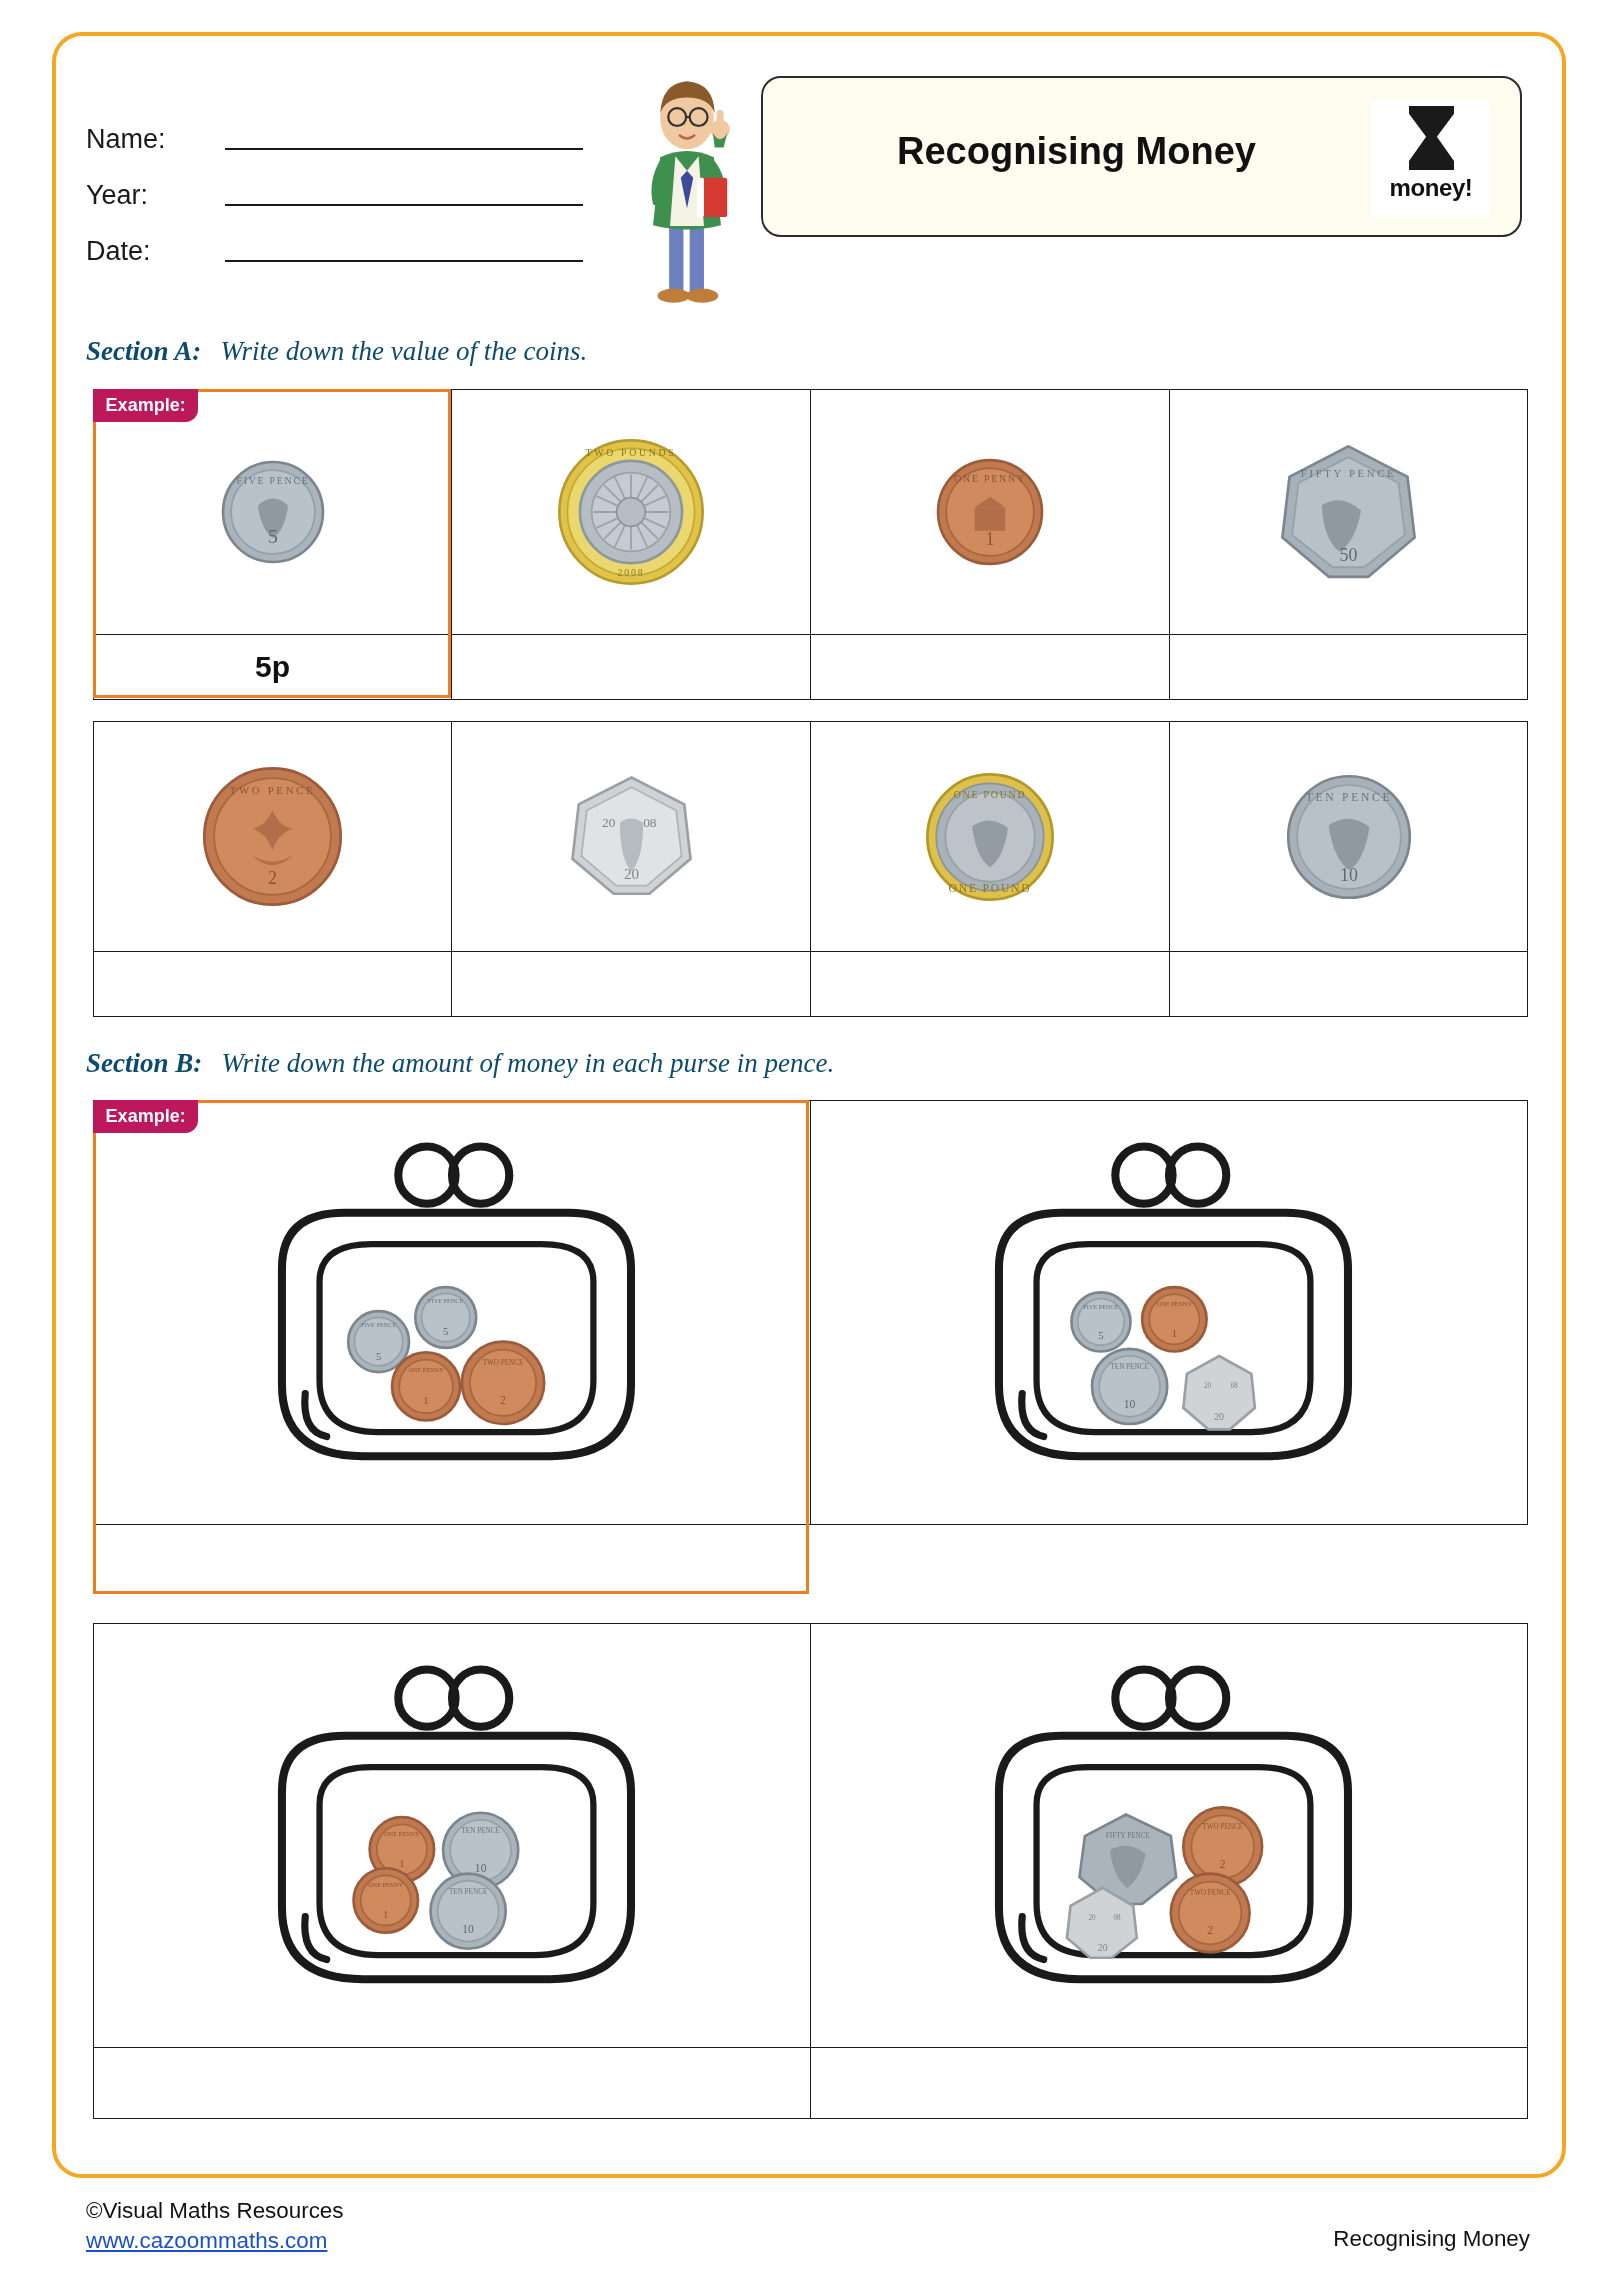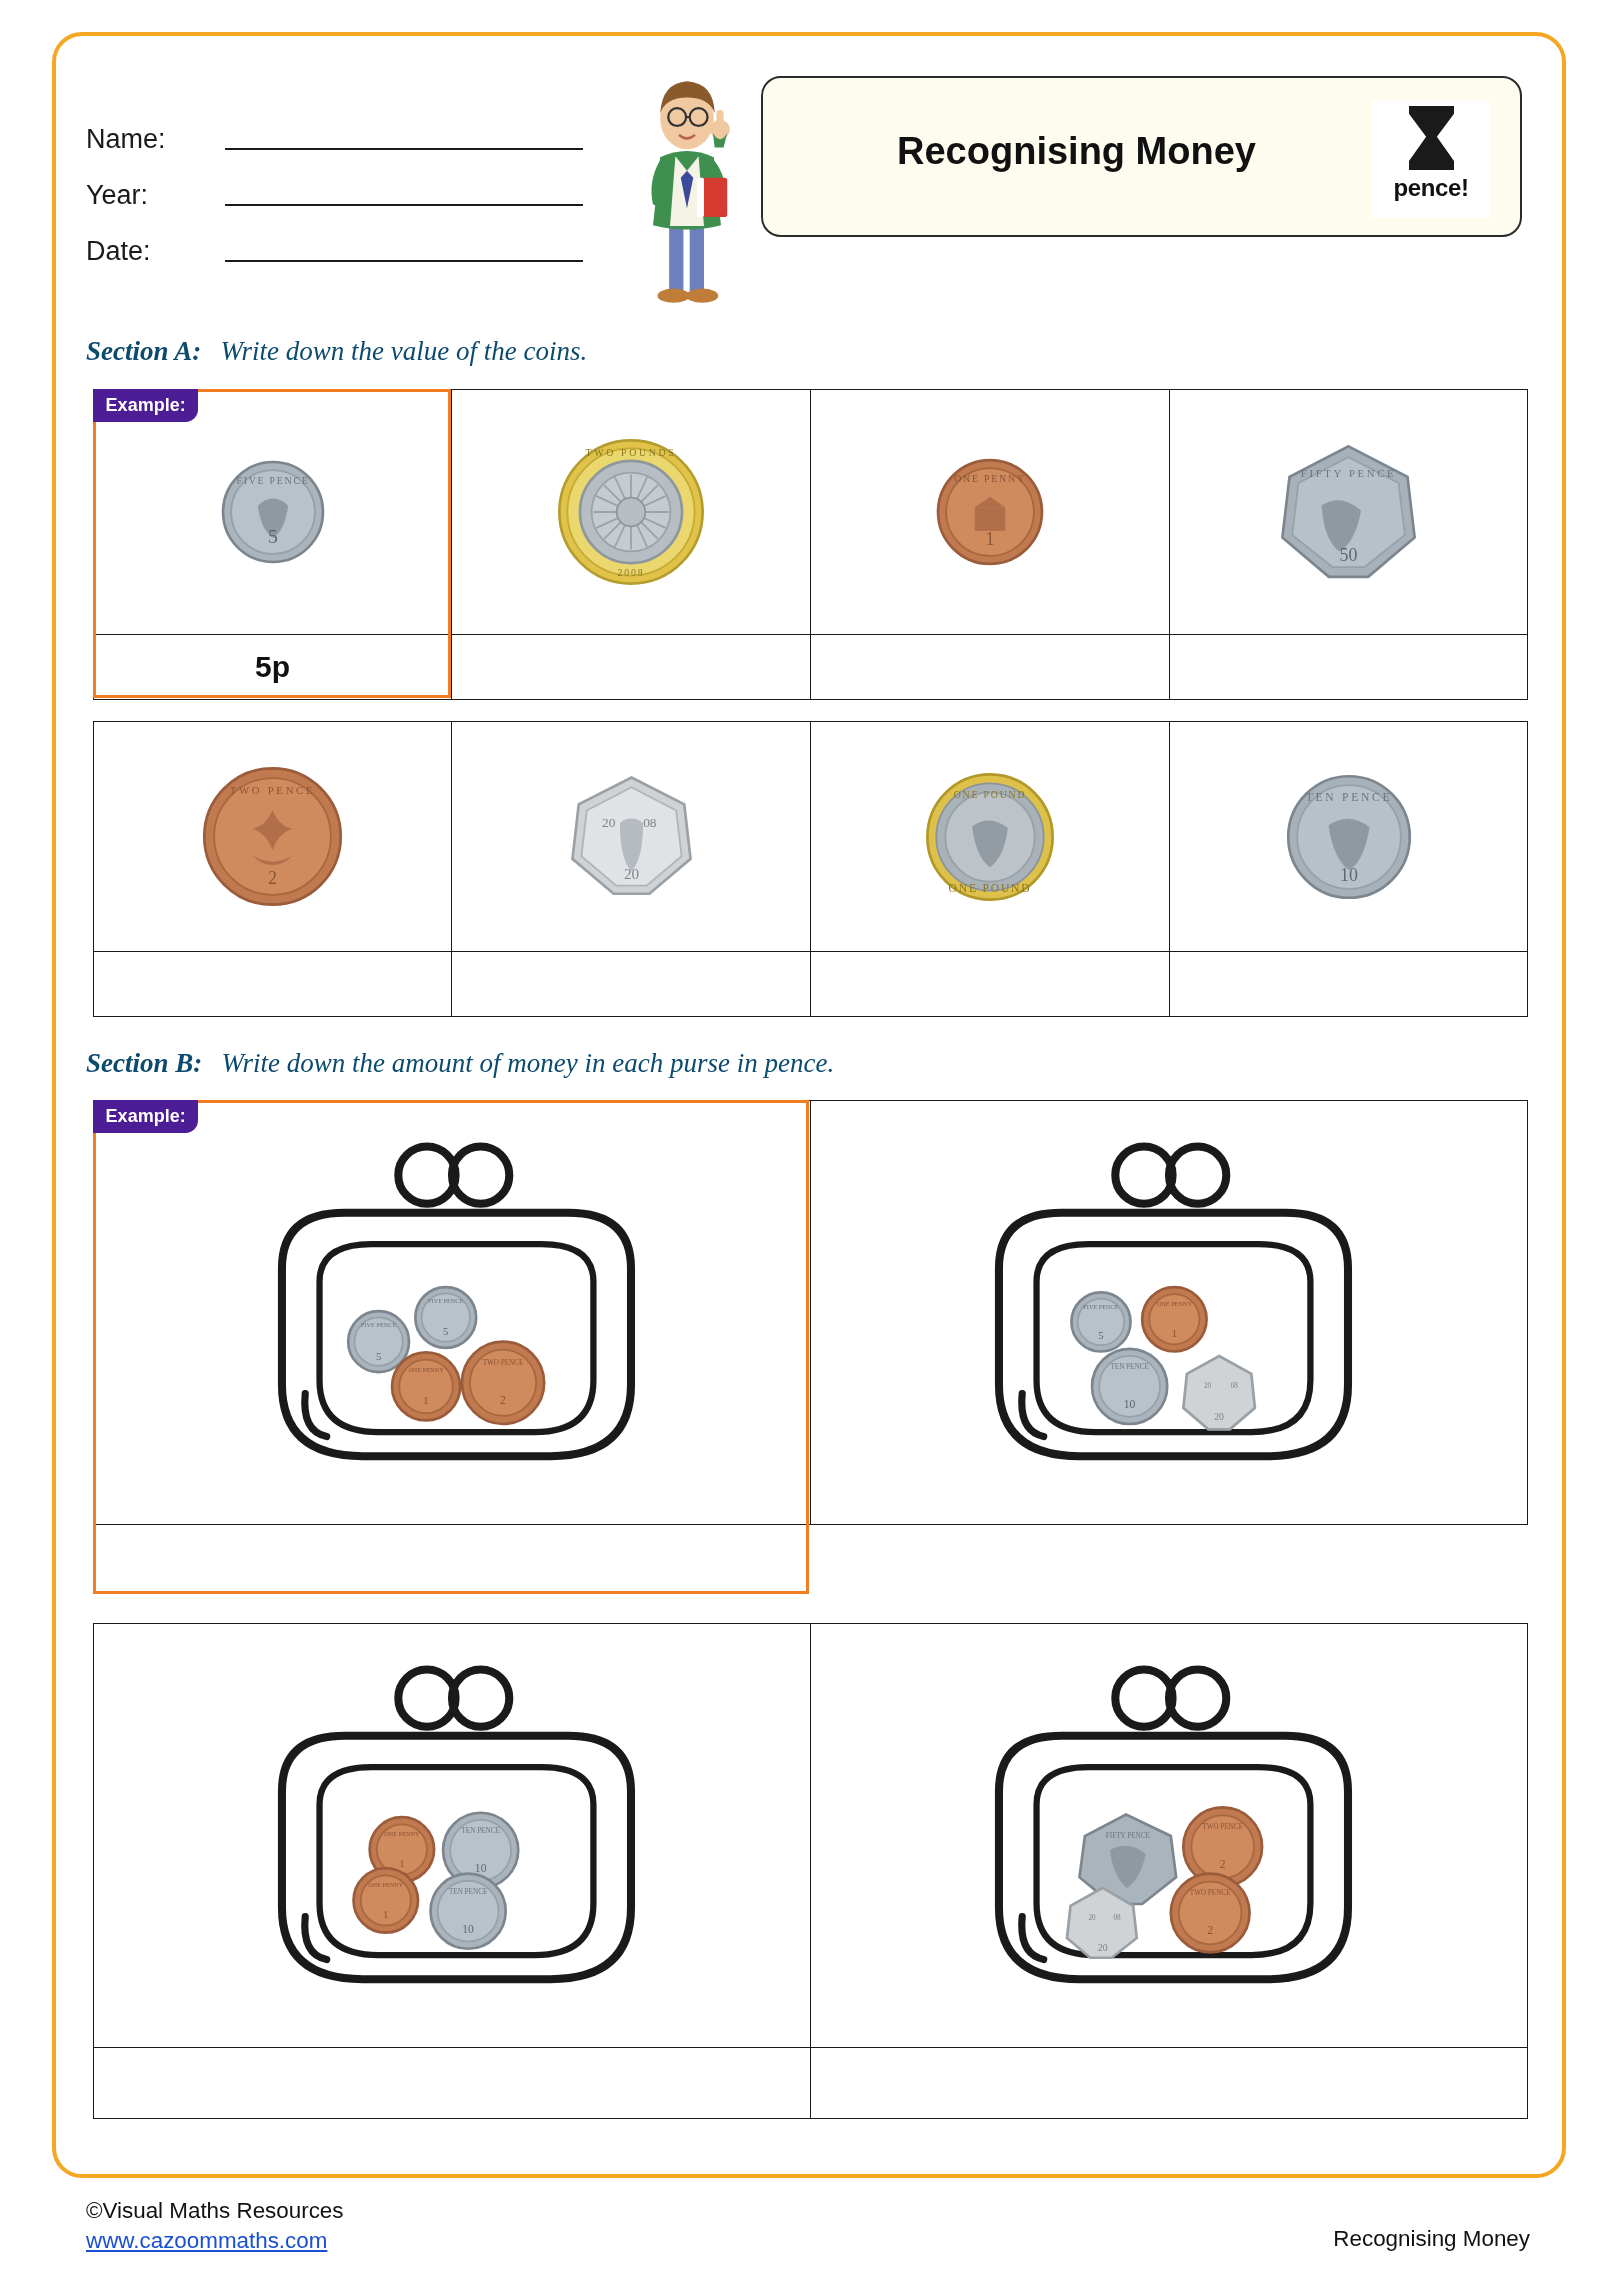--- a/index.html
+++ b/index.html
@@ -157,21 +157,21 @@
   .answer-cell {
     font-size: 30px;
     font-weight: bold;
     color: #111;
   }
 
   .example-flag {
     position: absolute;
     left: -0.9px;
     top: -0.9px;
-    background: #4c1d95;
+    background: #be185d;
     color: #ffffff;
     font-size: 18px;
     font-weight: bold;
     padding: 5.4px 12.5px 6.3px 12.5px;
     z-index: 5;
     border-bottom-right-radius: 12.5px;
   }
   .example-outline {
     position: absolute;
     border: 3.6px solid #f07d20;
@@ -264,21 +264,21 @@
         <line x1="74" y1="60" x2="78" y2="60" stroke="#333" stroke-width="2.5"></line>
 
         <path d="M66 80 q9 8 18 0" stroke="#b5654a" stroke-width="2.5" fill="none"></path>
       </svg>
     </div>
 
     <div class="title-box">
       <div class="title-text">Recognising Money</div>
       <div class="logo-box">
         <div class="logo-glyph"></div>
-        <div class="logo-text">pence!</div>
+        <div class="logo-text">money!</div>
       </div>
     </div>
   </div>
 
   <div class="section-label" style="left:86px; top:336px;">
     <b>Section A:</b>
     <i style="margin-left:12.5px;">Write down the value of the coins.</i>
   </div>
 
   <table class="grid" style="left:93px; top:389px; width:1431px;">

